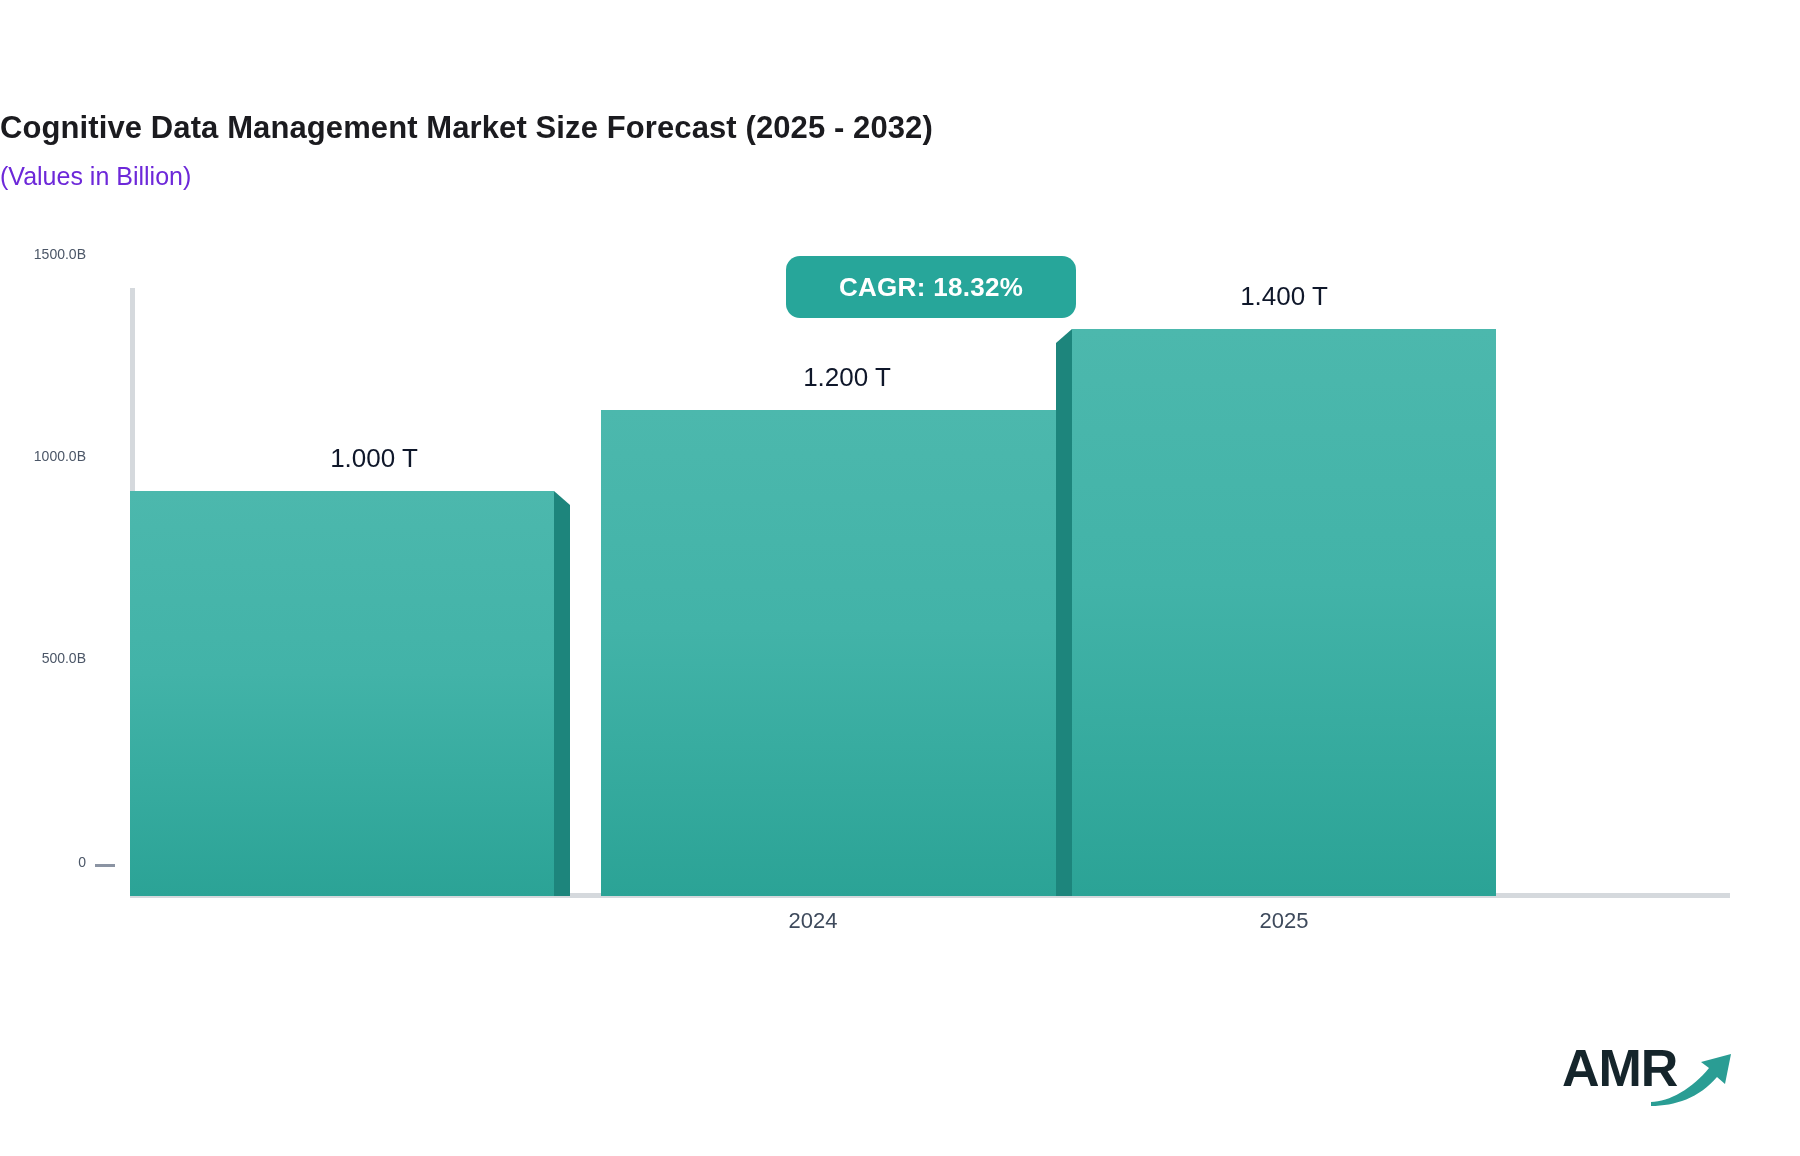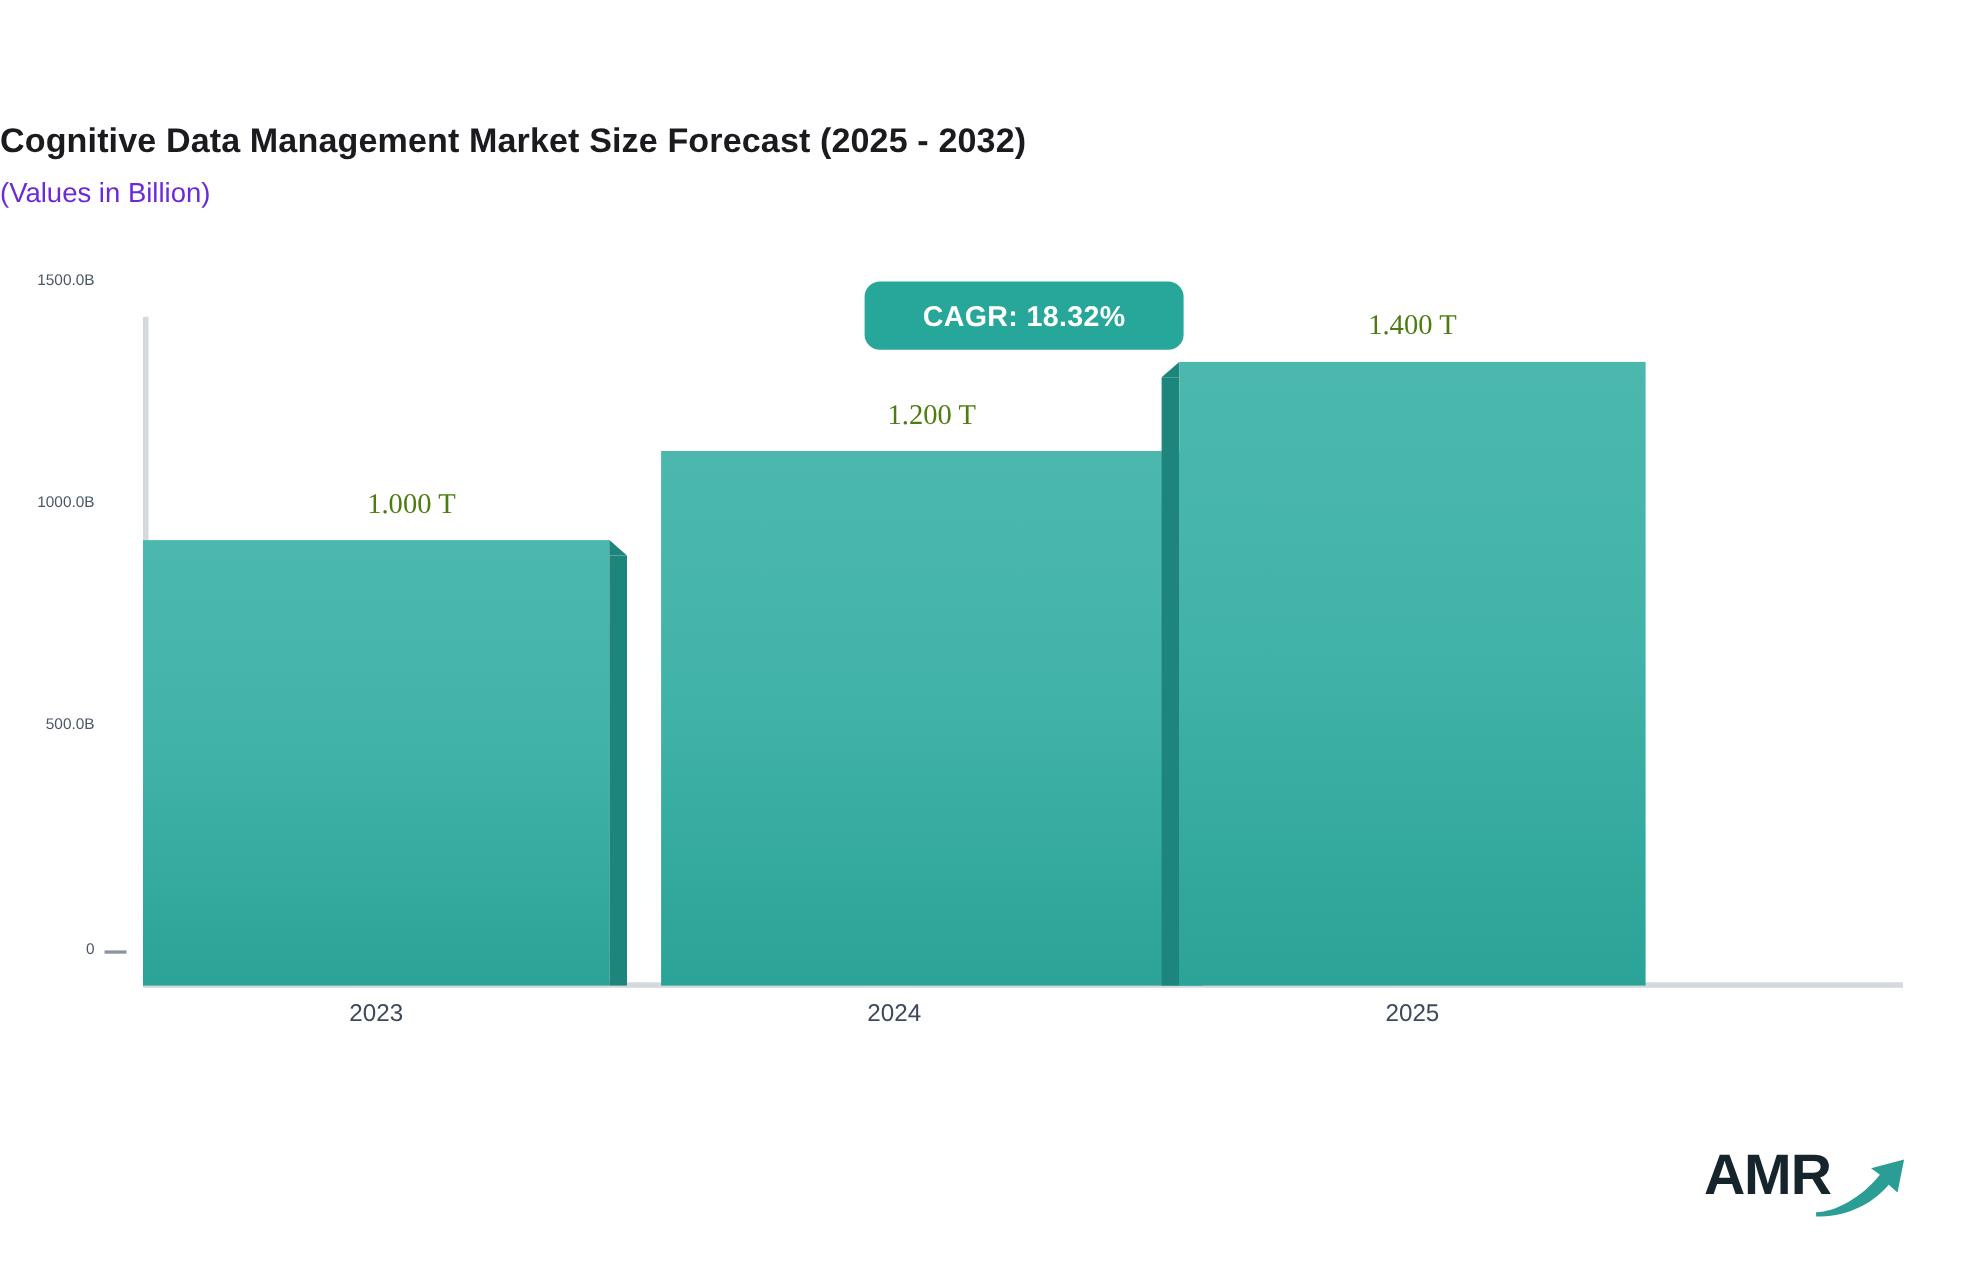--- a/index.html
+++ b/index.html
@@ -154,44 +154,43 @@
     height: 0;
     border-right: 16px solid #1d857c;
     border-top: 14px solid transparent;
   }
   .bar-value {
     position: absolute;
     left: 0;
     width: 100%;
     text-align: center;
     font-size: 26px;
-    color: #4d7c0f;
-    white-space: nowrap;
-    font-family: Liberation Serif, serif;
+    color: #0f172a;
+    white-space: nowrap;
   }
   .x-label {
     position: absolute;
     top: 908px;
     font-size: 22px;
     color: #3e4a5c;
     text-align: center;
     white-space: nowrap;
   }
 
   
   .logo {
     position: absolute;
     left: 1545px;
     top: 1040px;
     width: 190px;
     height: 72px;
   }
   .logo-text {
     position: absolute;
-    left: 4px;
+    left: 17px;
     top: 0;
     font-size: 52px;
     font-weight: bold;
     color: #15252b;
     letter-spacing: -1px;
     line-height: 56px;
   }
   .logo-arrow {
     position: absolute;
     left: 104px;
@@ -235,21 +234,20 @@
     </div>
 
     <div class="bar-wrap" style="left:942px; width:424px; height:567px;">
       <div class="bar-value" style="top:-48px;">1.400 T</div>
       <div class="bar-side-left" style="height:553px;"></div>
       <div class="bar-face" style="height:567px;"></div>
     </div>
 
   </div>
 
-  <div class="x-label" style="left:130px; width:424px;">2023</div>
   <div class="x-label" style="left:601px; width:424px;">2024</div>
   <div class="x-label" style="left:1072px; width:424px;">2025</div>
 
   <div class="logo">
     <div class="logo-text">AMR</div>
     <svg class="logo-arrow" viewBox="0 0 88 62">
       <path d="M2 56 C20 56 44 42 60 22 L52 16 L82 8 L76 38 L68 31 C50 52 26 60 2 60 Z" fill="#2a9d94"></path>
     </svg>
   </div>
 

